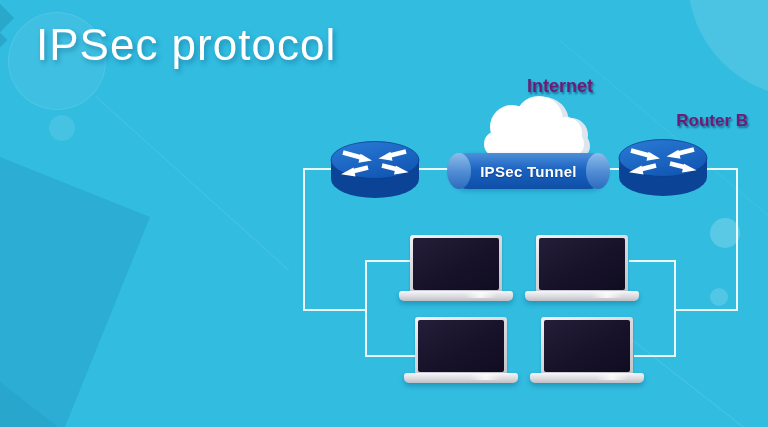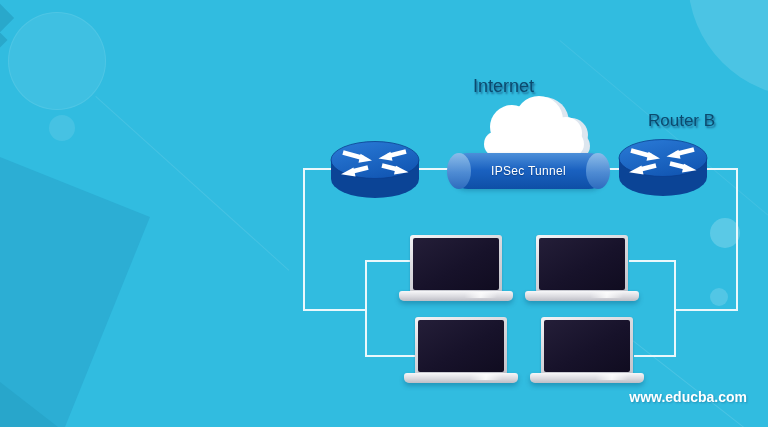--- a/index.html
+++ b/index.html
@@ -44,43 +44,43 @@
     position:absolute;left:36px;top:20px;font-size:44px;font-weight:400;
     color:#FFFFFF;letter-spacing:1px;
     text-shadow:2px 3px 5px rgba(0,60,100,0.35);
   }
   .watermark{
     position:absolute;right:21px;top:389px;font-size:14px;font-weight:700;
     color:#FFFFFF;text-shadow:1px 1px 2px rgba(0,70,110,0.35);
   }
   
   .node-label{
-    position:absolute;font-size:17px;font-weight:400;color:#0c4a6e;
-    text-shadow:1.5px 2px 2px rgba(8,45,95,0.55);text-align:left;
+    position:absolute;font-size:17px;font-weight:700;color:#701a75;
+    text-shadow:1.5px 2px 2px rgba(8,45,95,0.55);text-align:right;
   }
   .lbl-internet{left:473px;top:76px;width:120px;font-size:18px;}
   .lbl-router-a{left:325px;top:113px;width:100px;}
   .lbl-router-b{left:648px;top:111px;width:100px;}
   
   .cline{position:absolute;background:#EAF8FC;z-index:1;}
   
   .cloud{position:absolute;left:472px;top:93px;width:122px;height:70px;z-index:2;}
   
   .tunnel{
     position:absolute;left:450px;top:153px;width:157px;height:36px;z-index:3;
     border-radius:18px;
     background:linear-gradient(180deg,#4C8FD9 0%,#1A61C0 48%,#0E4FA6 100%);
     box-shadow:0 2px 4px rgba(0,50,90,0.25);
   }
   .tunnel-cap{position:absolute;top:0;width:24px;height:36px;border-radius:50%;}
   .tunnel-cap-left{left:-3px;background:linear-gradient(180deg,#8CBCE9 0%,#4E8BD3 55%,#2E6CBE 100%);}
   .tunnel-cap-right{right:-3px;background:linear-gradient(180deg,#8CBCE9 0%,#4E8BD3 55%,#2E6CBE 100%);}
   .tunnel-label{
     position:absolute;inset:0;display:flex;align-items:center;justify-content:center;
-    color:#FFFFFF;font-size:12px;font-weight:400;letter-spacing:0.3px;
+    color:#FFFFFF;font-size:15px;font-weight:700;letter-spacing:0.3px;
     text-shadow:0 1px 1px rgba(0,40,90,0.5);
   }
   
   .router{position:absolute;width:90px;height:60px;z-index:4;}
   .router-a{left:330px;top:141px;}
   .router-b{left:618px;top:139px;}
   
   .laptop{position:absolute;width:114px;height:67px;z-index:3;}
   .laptop-1{left:399px;top:235px;}
   .laptop-2{left:525px;top:235px;}
@@ -120,20 +120,21 @@
     <div class="dot dot-a"></div>
     <div class="dot dot-b"></div>
     <div class="dot dot-c"></div>
     <div class="diamond diamond-a"></div>
     <div class="diamond diamond-b"></div>
     <div class="scratch scratch-a"></div>
     <div class="scratch scratch-b"></div>
     <div class="scratch scratch-c"></div>
   </div>
 
+  <div class="page-title">IPSec protocol</div>
 
   <div class="cline" style="left:303px;top:168px;width:32px;height:2px;"></div>
   <div class="cline" style="left:303px;top:168px;width:2px;height:143px;"></div>
   <div class="cline" style="left:303px;top:309px;width:64px;height:2px;"></div>
   <div class="cline" style="left:365px;top:260px;width:2px;height:97px;"></div>
   <div class="cline" style="left:365px;top:260px;width:46px;height:2px;"></div>
   <div class="cline" style="left:365px;top:355px;width:51px;height:2px;"></div>
   <div class="cline" style="left:414px;top:168px;width:40px;height:2px;"></div>
   <div class="cline" style="left:602px;top:168px;width:24px;height:2px;"></div>
   <div class="cline" style="left:700px;top:168px;width:38px;height:2px;"></div>
@@ -228,15 +229,14 @@
     </div>
     <div class="base"></div>
   </div>
   <div class="laptop laptop-4">
     <div class="screen-frame">
       <div class="screen"></div>
     </div>
     <div class="base"></div>
   </div>
 
-  <div class="watermark">www.educba.com</div>
 
 </div>
 
 </body></html>

